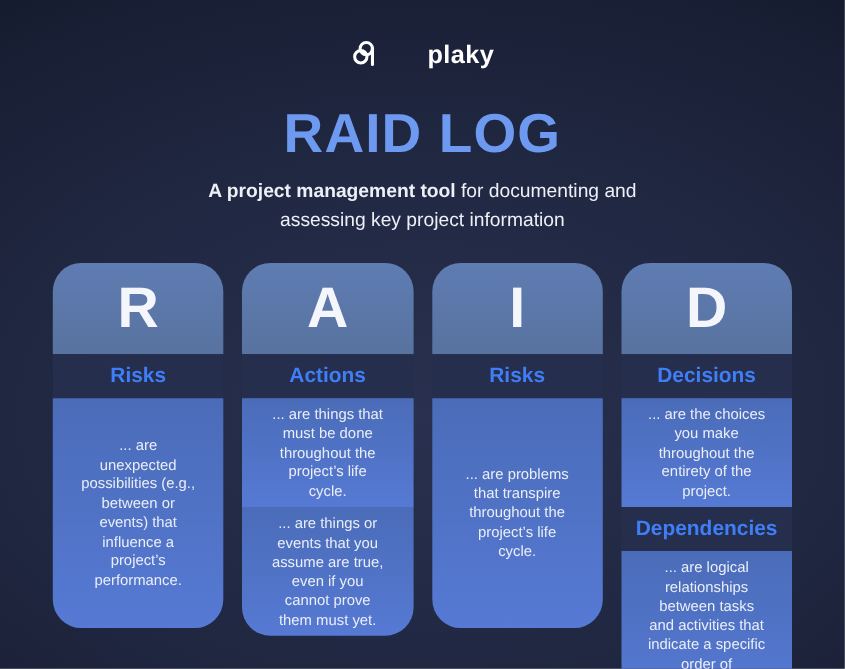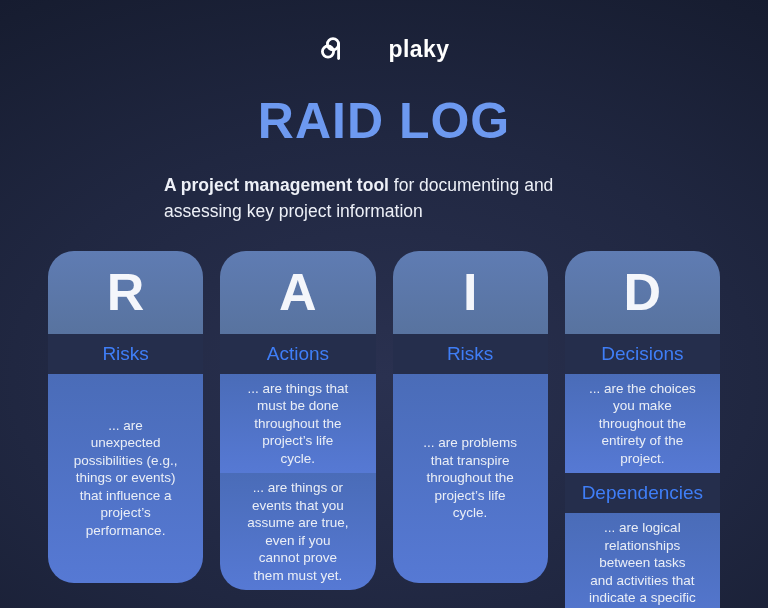--- a/index.html
+++ b/index.html
@@ -38,24 +38,24 @@
   }
   .main-title {
     margin-top: 31px;
     font-size: 50px;
     font-weight: 800;
     letter-spacing: 1px;
     color: #6d99f0;
     line-height: 1.05;
   }
   .subtitle {
-    margin-top: 24px;
+    margin-top: 12px;
     font-size: 17.5px;
     line-height: 26px;
-    text-align: left;
+    text-align: center;
     max-width: 440px;
     color: #edf0f7;
   }
   .subtitle .bold { font-weight: 700; }
   
   .columns {
     margin-top: 27px;
     width: 672px;
     height: 332px;
     display: grid;
@@ -85,21 +85,21 @@
   .col-band {
     height: 40px;
     flex: 0 0 40px;
     background: #252e4c;
     display: flex;
     align-items: center;
     justify-content: center;
   }
   .col-band-label {
     font-size: 19px;
-    font-weight: 400;
+    font-weight: 700;
     color: #3f7ef7;
   }
   .col-body {
     flex: 1 1 0;
     background: linear-gradient(180deg, #4a6cb8 0%, #5679d4 100%);
     display: flex;
     align-items: center;
     justify-content: flex-end;
     text-align: center;
     padding: 6px 24px;
@@ -134,21 +134,21 @@
 
   <div class="columns">
       <div class="column">
         <div class="col-header">
           <div class="col-letter">R</div>
         </div>
         <div class="col-band">
           <div class="col-band-label">Risks</div>
         </div>
         <div class="col-body">
-          <div class="col-body-text">... are unexpected possibilities (e.g., things or events) that influence a project’s performance.</div>
+          <div class="col-body-text">... are unexpected possibilities (e.g., between or events) that influence a project’s performance.</div>
         </div>
       </div>
       <div class="column">
         <div class="col-header">
           <div class="col-letter">A</div>
         </div>
         <div class="col-band">
           <div class="col-band-label">Actions</div>
         </div>
         <div class="col-body">

